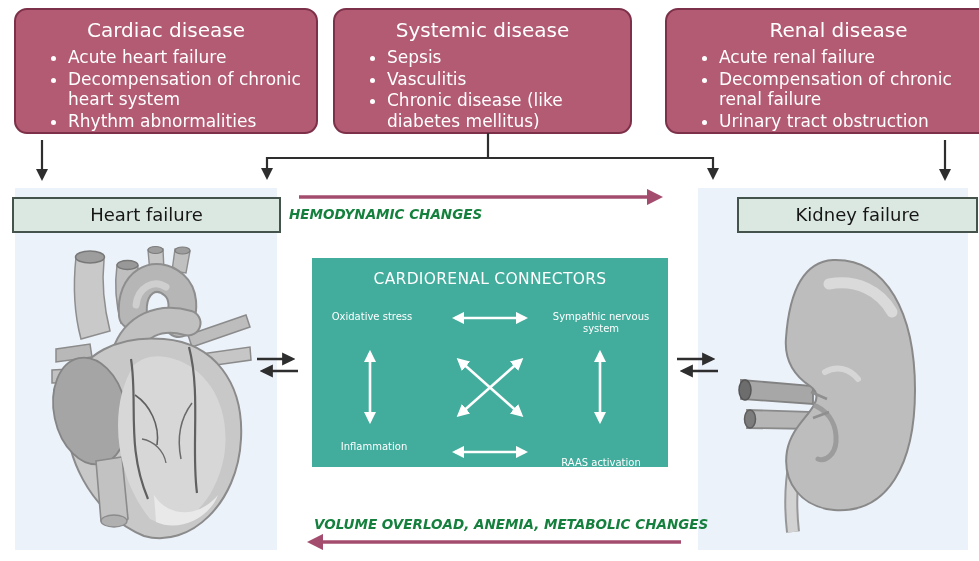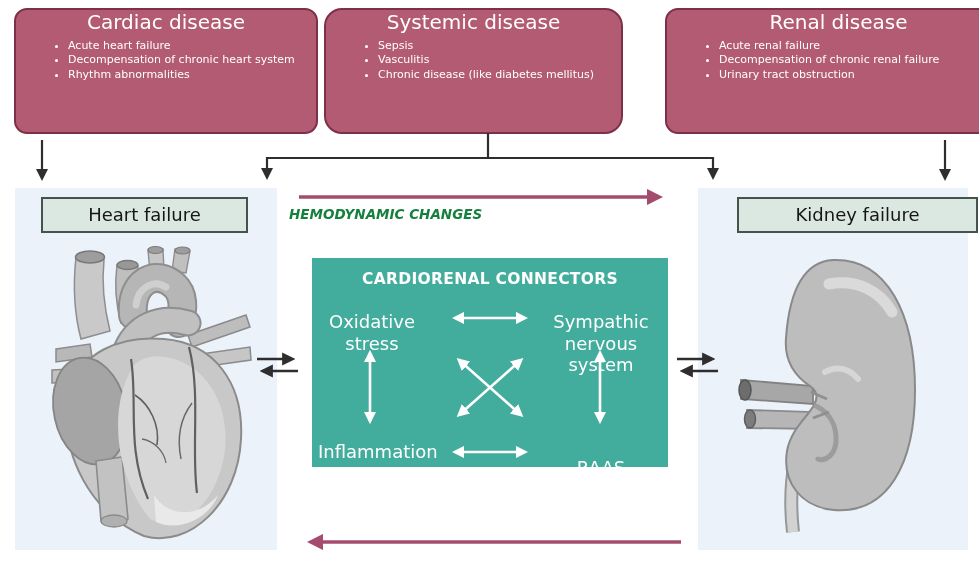--- a/index.html
+++ b/index.html
@@ -6,48 +6,48 @@
   body { background:#ffffff; font-family:"DejaVu Sans", sans-serif; }
   .canvas { position:relative; width:979px; height:561px; background:#ffffff; overflow:hidden; }
 
   
   .disease-box {
     position:absolute; top:8px; height:126px;
     background:#b25b73; border:2.5px solid #7d3049; border-radius:13px;
     color:#ffffff;
   }
   .disease-box.cardiac { left:14px;  width:304px; }
-  .disease-box.systemic{ left:324px; width:299px;border-radius:18px; }
+  .disease-box.systemic{ left:333px; width:299px; }
   .disease-box.renal   { left:665px; width:347px; }
-  .disease-title { text-align:center; font-size:20px; padding-top:0; }
+  .disease-title { text-align:center; font-size:20px; padding-top:8px; }
   .disease-list { margin-top:5px; padding-left:52px; padding-right:14px;
-                  font-size:11px; line-height:1.22; list-style:disc; }
+                  font-size:17px; line-height:1.22; list-style:disc; }
   .disease-list li { margin-bottom:1px; }
 
   
   .panel { position:absolute; top:188px; height:362px; background:#ecf2fa; }
   .panel.left  { left:15px;  width:262px; }
   .panel.right { left:698px; width:270px; }
 
   .panel-header {
     position:absolute; top:197px; height:36px;
     background:#dbe8e2; border:2px solid #44544d;
     font-size:18px; color:#161616; text-align:center; line-height:31px;
   }
-  .panel-header.heart  { left:41px;  width:207px;text-align:center; }
+  .panel-header.heart  { left:12px;  width:269px;text-align:center; }
   .panel-header.kidney { left:712px; width:241px;margin-left:25px; }
 
   
   .connectors-box {
     position:absolute; left:312px; top:258px; width:356px; height:209px;
     background:#42ac9d; color:#ffffff;
   }
-  .connectors-title { text-align:center; font-weight:bold; font-size:15.5px;
+  .connectors-title { text-align:center; font-weight:normal; font-size:15.5px;
                       padding-top:12px; letter-spacing:0.3px; }
-  .connector-label { position:absolute; color:#ffffff; font-size:18px;
+  .connector-label { position:absolute; color:#ffffff; font-size:10px;
                      text-align:center; line-height:1.2; }
   .cl-tl { left:314px; top:311px; width:116px; }
   .cl-tr { left:535px; top:311px; width:132px; }
   .cl-bl { left:318px; top:441px; width:112px; }
   .cl-br { left:538px; top:457px; width:126px; }
 
   
   .flow-label { position:absolute; font-style:italic; font-weight:bold;
                 font-size:13.5px; color:#15803d; white-space:nowrap; }
   .flow-label.forward { left:289px; top:206px; }
@@ -167,20 +167,21 @@
 
   <div class="connectors-box">
     <div class="connectors-title">CARDIORENAL CONNECTORS</div>
   </div>
   <div class="connector-label cl-tl">Oxidative stress</div>
   <div class="connector-label cl-tr">Sympathic nervous system</div>
   <div class="connector-label cl-bl">Inflammation</div>
   <div class="connector-label cl-br">RAAS activation</div>
 
   <div class="flow-label forward">HEMODYNAMIC CHANGES</div>
+  <div class="flow-label reverse">VOLUME OVERLOAD, ANEMIA, METABOLIC CHANGES</div>
 
   <svg class="overlay" width="979" height="561" viewBox="0 0 979 561">
     <defs>
       <marker id="ab" viewBox="0 0 10 10" refX="7.5" refY="5" markerWidth="5.5" markerHeight="5.5" orient="auto-start-reverse">
         <path d="M0,0 L10,5 L0,10 Z" fill="#2e2e2e"></path>
       </marker>
       <marker id="am" viewBox="0 0 10 10" refX="7.5" refY="5" markerWidth="4.6" markerHeight="4.6" orient="auto-start-reverse">
         <path d="M0,0 L10,5 L0,10 Z" fill="#a44c6e"></path>
       </marker>
       <marker id="aw" viewBox="0 0 10 10" refX="7.5" refY="5" markerWidth="4.8" markerHeight="4.8" orient="auto-start-reverse">

